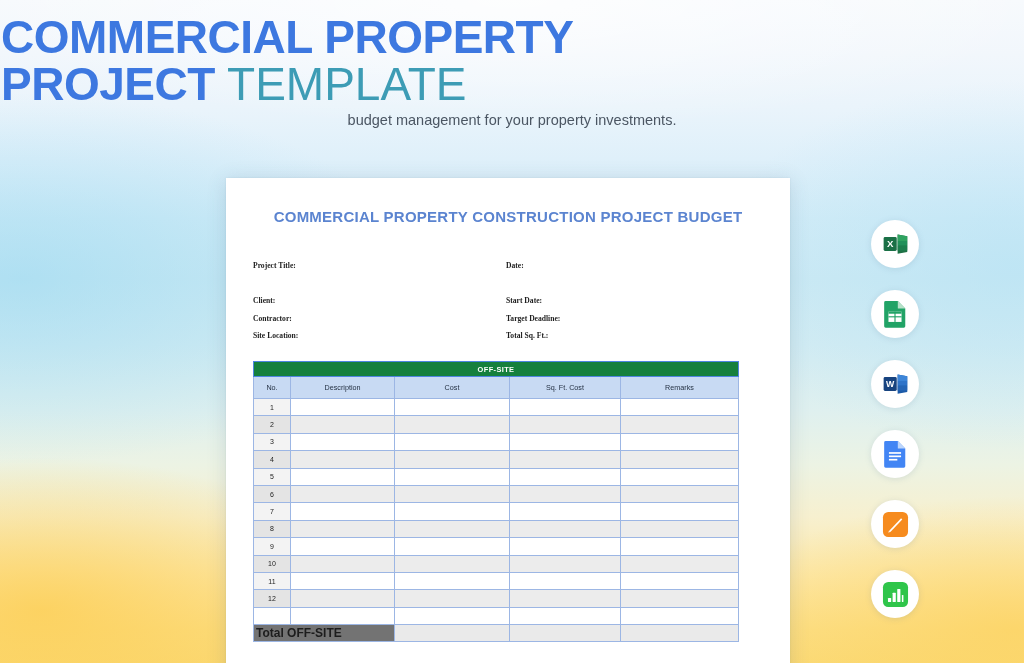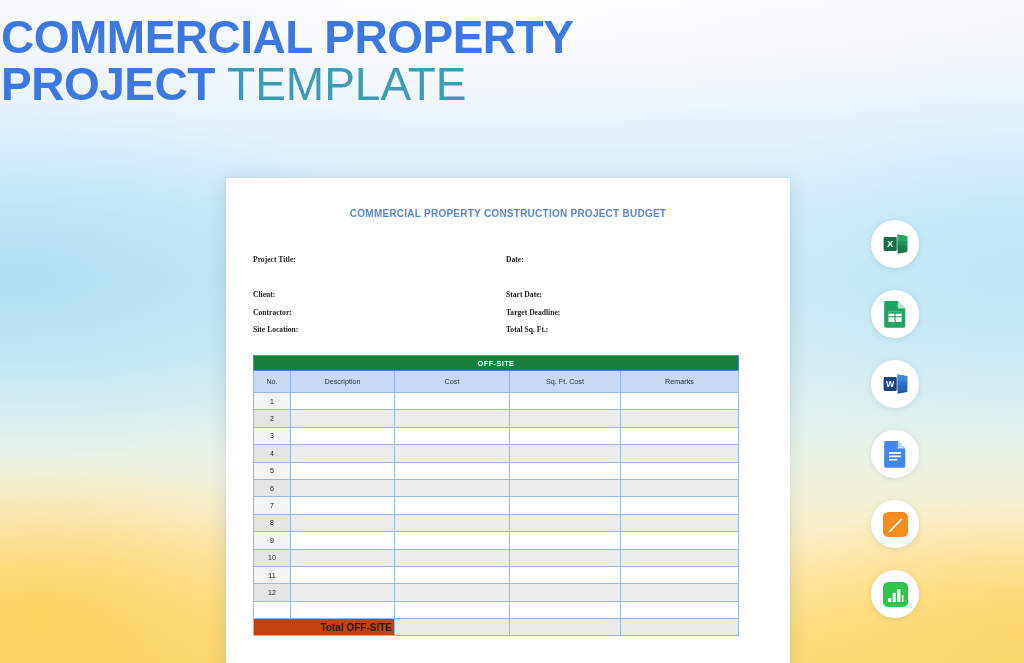--- a/index.html
+++ b/index.html
@@ -93,21 +93,21 @@
     height: 500px;
     background: #ffffff;
     box-shadow: 0 2px 18px rgba(60,90,120,.17), 0 0 2px rgba(60,90,120,.10);
     z-index: 4;
     overflow: hidden;
   }
 
   #doc-title {
     margin-top: 30px;
     text-align: center;
-    font-size: 10px;
+    font-size: 15px;
     font-weight: 700;
     letter-spacing: .25px;
     color: #5b84d0;
   }
 
   
   #meta {
     position: relative;
     margin: 36px 27px 0 27px;
     height: 92px;
@@ -162,24 +162,24 @@
     font-size: 7px;
     color: #1d1d1d;
   }
   tr.odd td  { background: #ffffff; }
   tr.even td { background: #ececec; }
   tr.odd td:first-child  { background: #f3f3f3; }
   tr.even td:first-child { background: #e4e4e4; }
   tr.blank td { background: #ffffff; }
   tr.total td { background: #eaeaea; }
   tr.total td.total-label {
-    background: #c2410c;
-    text-align: right;
+    background: #737373;
+    text-align: left;
     font-weight: 700;
-    font-size: 10px;
+    font-size: 12px;
     color: #1d1d1d;
   }
 
   
   col.c-no   { width: 37px; }
   col.c-desc { width: 104px; }
   col.c-cost { width: 115px; }
   col.c-sq   { width: 111px; }
   col.c-rem  { width: 118px; }
 
@@ -214,20 +214,21 @@
 <div id="headline">
   <div class="h-line">
     <span class="h-blue">COMMERCIAL PROPERTY</span>
   </div>
   <div class="h-line">
     <span class="h-blue">PROJECT</span><span>&nbsp;</span><span class="h-teal">TEMPLATE</span>
   </div>
 </div>
 
 <div id="subtitle">
+  <div>budget management for your property investments.</div>
 </div>
 
 <div id="page">
 
   <div id="doc-title">COMMERCIAL PROPERTY CONSTRUCTION PROJECT BUDGET</div>
 
   <div id="meta">
     <span class="m m-l mr0">Project Title:</span>
     <span class="m m-l mr1">Client:</span>
     <span class="m m-l mr2">Contractor:</span>

